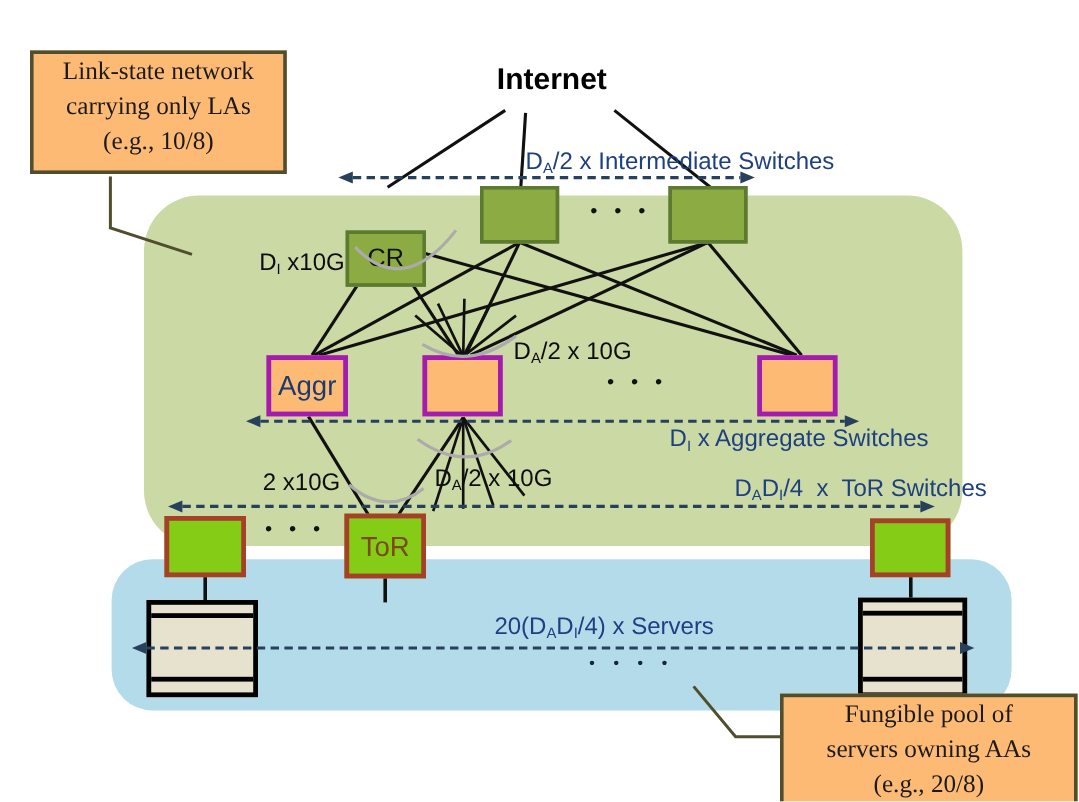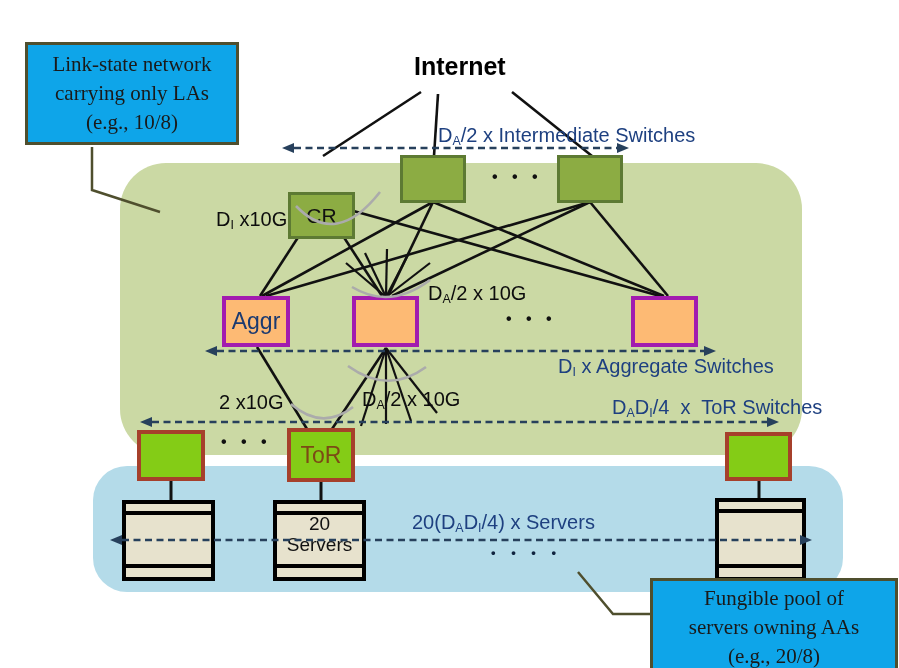--- a/index.html
+++ b/index.html
@@ -21,23 +21,23 @@
   .orange-node{background:#84cc16;border:4px solid #a6402b;}
   .cr-label{font-size:21px;color:#111;}
   .aggr-label{font-size:23px;color:#1b3a70;}
   .tor-label{font-size:23px;color:#7c4a15;}
   
   .rack{box-sizing:border-box;background:#e7e2cd;border:4px solid #000;z-index:2;}
   .rack .tline{position:absolute;left:0;right:0;top:7px;border-top:4px solid #000;}
   .rack .bline{position:absolute;left:0;right:0;bottom:9px;border-top:4px solid #000;}
   .rack-text{position:absolute;left:0;right:0;top:9px;text-align:center;font-size:19px;line-height:21px;color:#111;z-index:3;}
   
-  .callout{box-sizing:border-box;background:#0ea5e9;border:3px solid #4f4f2e;z-index:4;
+  .callout{box-sizing:border-box;background:#fdba74;border:3px solid #4f4f2e;z-index:4;
     font-family:"Liberation Serif",serif;font-size:21px;line-height:29px;text-align:center;color:#1a1a1a;
-    display:flex;flex-direction:column;justify-content:center;}
+    display:flex;flex-direction:column;}
   
   .row-label{font-size:20px;color:#1e4080;white-space:nowrap;z-index:4;}
   .link-label{font-size:20px;color:#0d0d0d;white-space:nowrap;z-index:4;}
   sub.ss{font-size:0.62em;vertical-align:-0.28em;}
   .title{font-size:25px;font-weight:bold;color:#000;z-index:4;white-space:nowrap;}
   .dots{font-size:16px;font-weight:bold;letter-spacing:5px;color:#111;z-index:4;white-space:nowrap;}
   .dots.small{font-size:13px;letter-spacing:6px;color:#10233f;}
 </style>
 </head>
 <body>
@@ -119,28 +119,20 @@
   <div class="abs node orange-node" style="left:287px;top:428px;width:68px;height:54px;">
     <span class="tor-label">ToR</span>
   </div>
   <div class="abs node orange-node" style="left:725px;top:432px;width:67px;height:49px;"></div>
   <div class="abs dots" style="left:221px;top:433px;">• • •</div>
 
   <div class="abs rack" style="left:122px;top:500px;width:93px;height:81px;">
     <div class="tline"></div>
     <div class="bline"></div>
   </div>
-  <div class="abs rack" style="left:273px;top:500px;width:93px;height:81px;">
-    <div class="tline"></div>
-    <div class="bline"></div>
-    <div class="rack-text">
-      <div>20</div>
-      <div>Servers</div>
-    </div>
-  </div>
   <div class="abs rack" style="left:715px;top:498px;width:91px;height:83px;">
     <div class="tline"></div>
     <div class="bline"></div>
   </div>
   <div class="abs dots small" style="left:491px;top:545px;">• • • •</div>
 
   <div class="abs row-label" style="left:438px;top:124px;"><span>D</span><sub class="ss">A</sub><span>/2 x Intermediate Switches</span></div>
   <div class="abs row-label" style="left:558px;top:355px;"><span>D</span><sub class="ss">I</sub><span> x Aggregate Switches</span></div>
   <div class="abs row-label" style="left:612px;top:396px;"><span>D</span><sub class="ss">A</sub><span>D</span><sub class="ss">I</sub><span>/4&nbsp; x&nbsp; ToR Switches</span></div>
   <div class="abs row-label" style="left:412px;top:511px;"><span>20(D</span><sub class="ss">A</sub><span>D</span><sub class="ss">I</sub><span>/4) x Servers</span></div>

